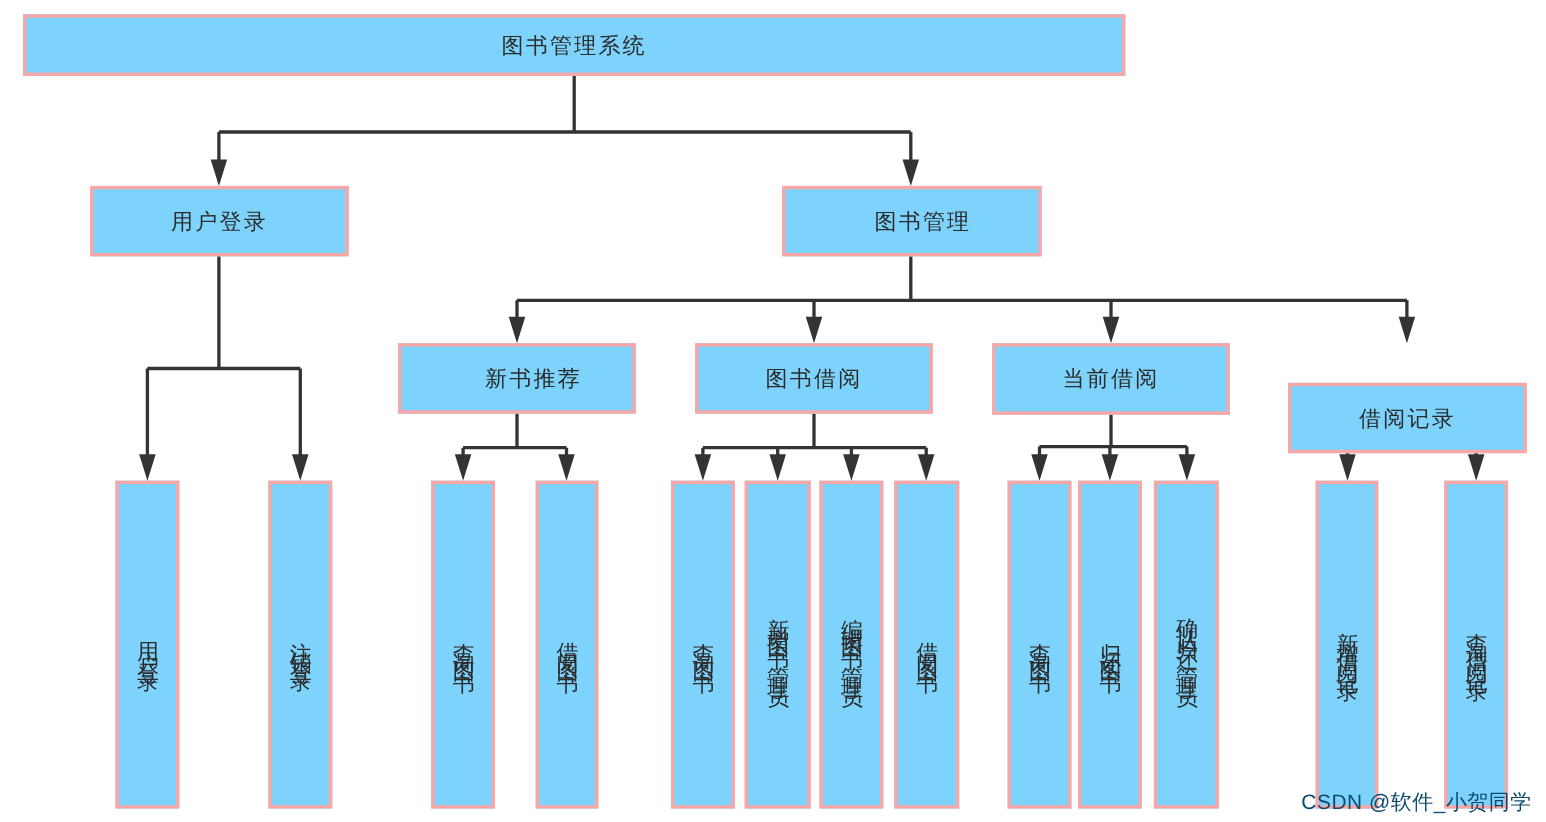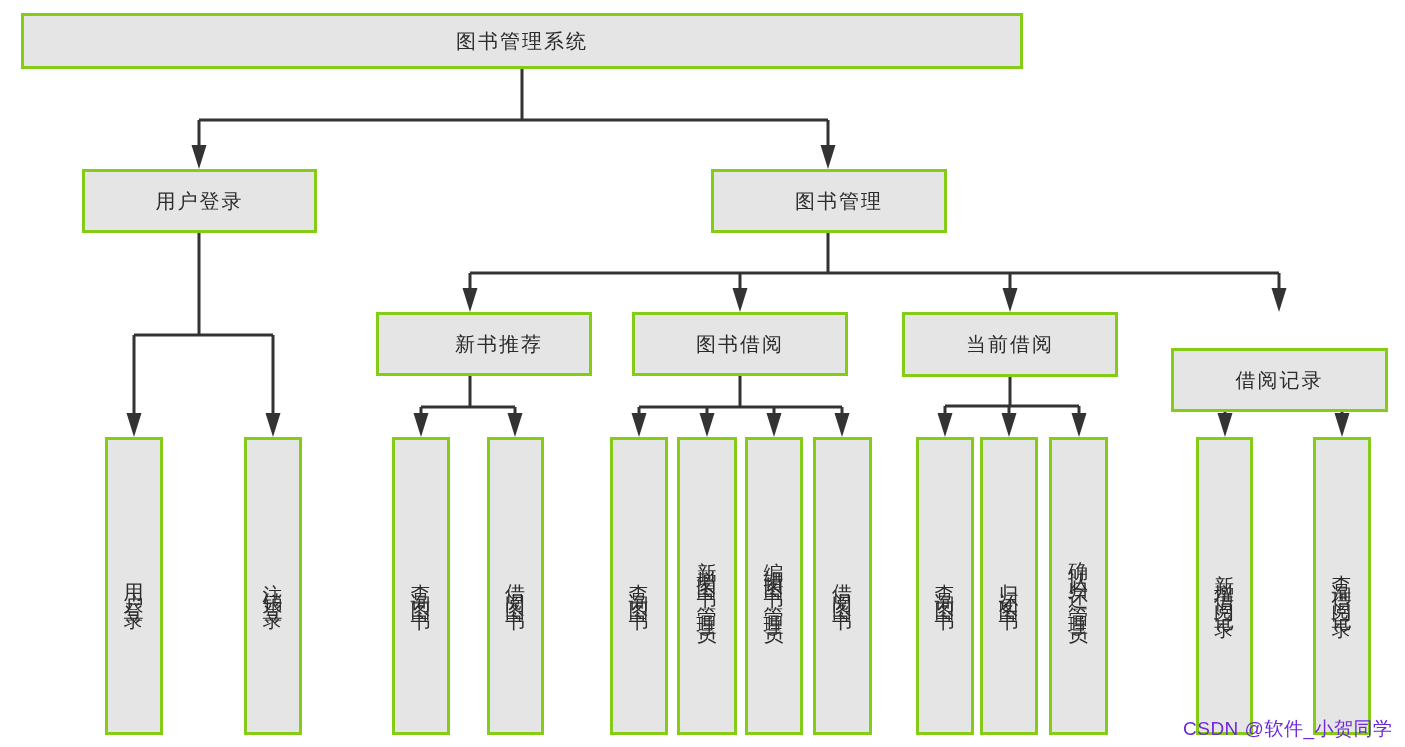--- a/index.html
+++ b/index.html
@@ -12,22 +12,22 @@
     overflow: hidden;
   }
   #connectors {
     position: absolute;
     left: 0; top: 0;
     width: 1405px; height: 747px;
   }
   .node {
     position: absolute;
     box-sizing: border-box;
-    background: #e5e5e5;
-    border: 3px solid #84cc16;
+    background: #7dd3fc;
+    border: 3px solid #fca5a5;
     display: flex;
     align-items: center;
     justify-content: center;
     color: #2b2b2b;
     text-align: right;
   }
   .hnode {
     font-size: 20px;
     letter-spacing: 2px;
     white-space: nowrap;
@@ -37,21 +37,21 @@
     text-orientation: mixed;
     font-size: 20px;
     line-height: 1;
     letter-spacing: 9px;
     white-space: nowrap;
   }
   
   #n-root            { left: 21px;   top: 13px;  width: 1002px; height: 56px; }
   #n-user-login      { left: 82px;   top: 169px; width: 235px;  height: 64px; }
   #n-book-mgmt       { left: 711px;  top: 169px; width: 236px;  height: 64px; padding-left: 20px; }
-  #n-new-book-rec    { left: 376px;  top: 312px; width: 216px;  height: 64px; padding-left: 30px; }
+  #n-new-book-rec    { left: 362px;  top: 312px; width: 216px;  height: 64px; padding-left: 30px; }
   #n-book-borrow     { left: 632px;  top: 312px; width: 216px;  height: 64px; }
   #n-current-borrow  { left: 902px;  top: 312px; width: 216px;  height: 65px; }
   #n-borrow-records  { left: 1171px; top: 312px; width: 217px;  height: 64px; margin-top: 36px; }
   .leaf { top: 437px; height: 298px; }
   #l-user-login  { left: 105px;  width: 58px; }
   #l-logout      { left: 244px;  width: 58px; }
   #l-nbr-query   { left: 392px;  width: 58px; }
   #l-nbr-borrow  { left: 487px;  width: 57px; }
   #l-bb-query    { left: 610px;  width: 58px; }
   #l-bb-add      { left: 677px;  width: 60px; }
@@ -61,21 +61,21 @@
   #l-cb-return   { left: 980px;  width: 58px; }
   #l-cb-confirm  { left: 1049px; width: 59px; }
   #l-br-add      { left: 1196px; width: 57px; }
   #l-br-query    { left: 1313px; width: 58px; }
   #watermark {
     position: absolute;
     left: 1183px;
     top: 716px;
     font-size: 19px;
     letter-spacing: 0.5px;
-    color: #6d28d9;
+    color: #0c4a6e;
     white-space: nowrap;
     z-index: 10;
   }
 </style>
 </head>
 <body>
 
 <div id="stage">
 
   <svg id="connectors" viewBox="0 0 1405 747" xmlns="http://www.w3.org/2000/svg">

